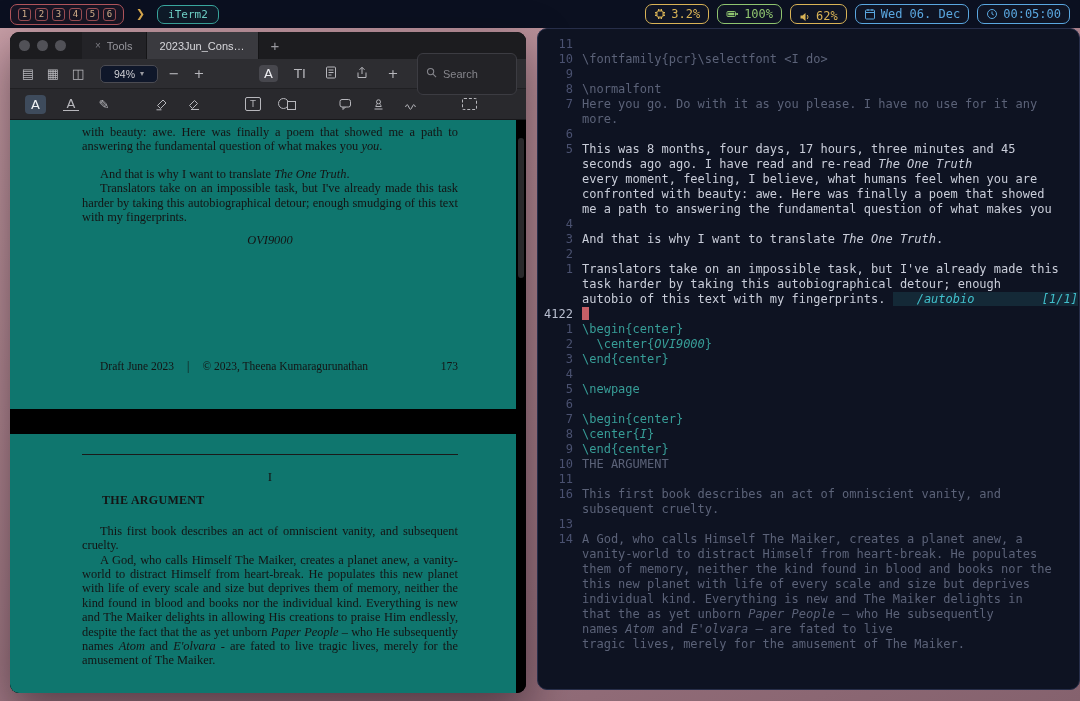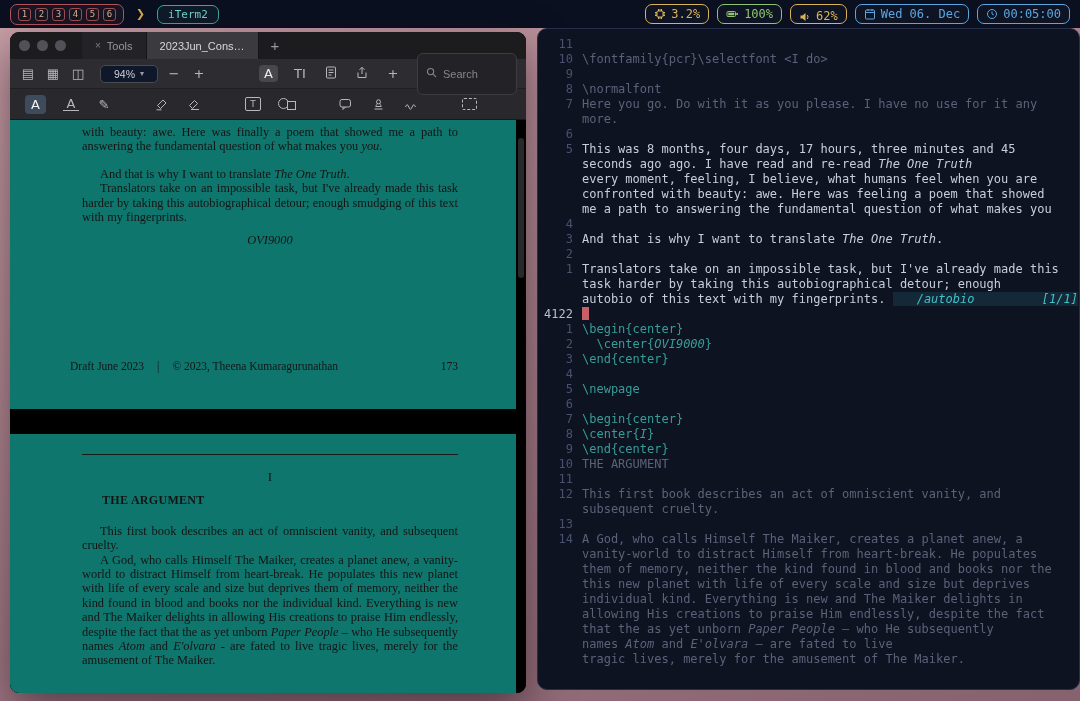--- a/index.html
+++ b/index.html
@@ -70,21 +70,21 @@
   
   .pdf-content{ position:relative; height:573px; background:#000; overflow:hidden;
     font-family:"Liberation Serif", serif; }
   .page{ background:#0f766e; width:506px; color:#141414; font-size:12.4px; line-height:14.4px; text-align:justify; }
   .page1{ height:289px; padding:5px 58px 0 72px; position:relative; }
   .page2{ margin-top:25px; height:340px; padding:20px 58px 0 72px; }
   .page p{ text-indent:0; }
   .page p.indent{ text-indent:18px; }
   .page p.spaced{ margin-top:13px; }
   .centered-line{ text-align:center; margin-top:9px; font-size:12.4px; }
-  .page-footer{ position:absolute; left:60px; right:58px; bottom:36px; display:flex; gap:13px;
+  .page-footer{ position:absolute; left:90px; right:58px; bottom:36px; display:flex; gap:13px;
     font-size:11.5px; align-items:baseline; text-align:left; }
   .pgnum{ margin-left:auto; }
   .page2 .rule{ border:none; border-top:1.3px solid #1a1a1a; width:100%; }
   .numeral{ text-align:center; font-size:13px; margin-top:15px; }
   .heading{ font-weight:bold; font-size:12px; margin-top:9px; margin-left:20px; letter-spacing:.3px; text-align:left; }
   .page2-text{ margin-top:16px; }
   .pdf-scrollbar{ position:absolute; right:2px; top:6px; width:6px; height:560px; }
   .pdf-scrollbar .thumb{ position:absolute; top:12px; width:6px; height:140px; background:#4a4a4f; border-radius:3px; opacity:.55; }
 
   
@@ -319,46 +319,46 @@
       <div class="tline"><span class="gut">11</span><span class="ltext"></span></div>
       <div class="tline"><span class="gut">10</span><span class="ltext"><span class="seg-dim">\fontfamily{pcr}\selectfont &lt;I do&gt;</span></span></div>
       <div class="tline"><span class="gut">9</span><span class="ltext"></span></div>
       <div class="tline"><span class="gut">8</span><span class="ltext"><span class="seg-dim">\normalfont</span></span></div>
       <div class="tline"><span class="gut">7</span><span class="ltext"><span class="seg-dim">Here you go. Do with it as you please. I have no use for it any</span></span></div>
       <div class="tline"><span class="gut"></span><span class="ltext"><span class="seg-dim">more.</span></span></div>
       <div class="tline"><span class="gut">6</span><span class="ltext"></span></div>
       <div class="tline"><span class="gut">5</span><span class="ltext"><span class="seg-bright">This was 8 months, four days, 17 hours, three minutes and 45</span></span></div>
       <div class="tline"><span class="gut"></span><span class="ltext"><span class="seg-bright">seconds ago ago. I have read and re-read </span><span class="seg-bright-italic">The One Truth</span></span></div>
       <div class="tline"><span class="gut"></span><span class="ltext"><span class="seg-bright">every moment, feeling, I believe, what humans feel when you are</span></span></div>
-      <div class="tline"><span class="gut"></span><span class="ltext"><span class="seg-bright">confronted with beauty: awe. Here was feeling a poem that showed</span></span></div>
+      <div class="tline"><span class="gut"></span><span class="ltext"><span class="seg-bright">confronted with beauty: awe. Here was finally a poem that showed</span></span></div>
       <div class="tline"><span class="gut"></span><span class="ltext"><span class="seg-bright">me a path to answering the fundamental question of what makes you</span></span></div>
       <div class="tline"><span class="gut">4</span><span class="ltext"></span></div>
       <div class="tline"><span class="gut">3</span><span class="ltext"><span class="seg-bright">And that is why I want to translate </span><span class="seg-bright-italic">The One Truth</span><span class="seg-bright">.</span></span></div>
       <div class="tline"><span class="gut">2</span><span class="ltext"></span></div>
       <div class="tline"><span class="gut">1</span><span class="ltext"><span class="seg-bright">Translators take on an impossible task, but I've already made this</span></span></div>
       <div class="tline"><span class="gut"></span><span class="ltext"><span class="seg-bright">task harder by taking this autobiographical detour; enough</span></span></div>
       <div class="tline"><span class="gut"></span><span class="ltext"><span class="seg-bright">autobio of this text with my fingerprints. </span><span class="seg-search">/autobio</span><span class="seg-search-gap">      </span><span class="seg-search">[1/1]</span></span></div>
       <div class="tline"><span class="gut cur">4122</span><span class="ltext"><span class="cursor-block"></span></span></div>
       <div class="tline"><span class="gut">1</span><span class="ltext"><span class="seg-teal">\begin{center}</span></span></div>
       <div class="tline"><span class="gut">2</span><span class="ltext"><span class="seg-teal">  \center{</span><span class="seg-teal-italic">OVI9000</span><span class="seg-teal">}</span></span></div>
       <div class="tline"><span class="gut">3</span><span class="ltext"><span class="seg-teal">\end{center}</span></span></div>
       <div class="tline"><span class="gut">4</span><span class="ltext"></span></div>
       <div class="tline"><span class="gut">5</span><span class="ltext"><span class="seg-teal">\newpage</span></span></div>
       <div class="tline"><span class="gut">6</span><span class="ltext"></span></div>
       <div class="tline"><span class="gut">7</span><span class="ltext"><span class="seg-teal">\begin{center}</span></span></div>
       <div class="tline"><span class="gut">8</span><span class="ltext"><span class="seg-teal">\center{</span><span class="seg-teal-italic">I</span><span class="seg-teal">}</span></span></div>
       <div class="tline"><span class="gut">9</span><span class="ltext"><span class="seg-teal">\end{center}</span></span></div>
       <div class="tline"><span class="gut">10</span><span class="ltext"><span class="seg-dim">THE ARGUMENT</span></span></div>
       <div class="tline"><span class="gut">11</span><span class="ltext"></span></div>
-      <div class="tline"><span class="gut">12</span><span class="ltext"><span class="seg-dim">This first book describes an act of omniscient vanity, and</span></span></div>
+      <div class="tline"><span class="gut">16</span><span class="ltext"><span class="seg-dim">This first book describes an act of omniscient vanity, and</span></span></div>
       <div class="tline"><span class="gut"></span><span class="ltext"><span class="seg-dim">subsequent cruelty.</span></span></div>
       <div class="tline"><span class="gut">13</span><span class="ltext"></span></div>
       <div class="tline"><span class="gut">14</span><span class="ltext"><span class="seg-dim">A God, who calls Himself The Maiker, creates a planet anew, a</span></span></div>
       <div class="tline"><span class="gut"></span><span class="ltext"><span class="seg-dim">vanity-world to distract Himself from heart-break. He populates</span></span></div>
       <div class="tline"><span class="gut"></span><span class="ltext"><span class="seg-dim">them of memory, neither the kind found in blood and books nor the</span></span></div>
       <div class="tline"><span class="gut"></span><span class="ltext"><span class="seg-dim">this new planet with life of every scale and size but deprives</span></span></div>
       <div class="tline"><span class="gut"></span><span class="ltext"><span class="seg-dim">individual kind. Everything is new and The Maiker delights in</span></span></div>
-      <div class="tline"><span class="gut"></span><span class="ltext"><span class="seg-dim">allowing His creations to praise Him endlessly, despite the fact</span></span></div>
+      <div class="tline"><span class="gut"></span></div>
       <div class="tline"><span class="gut"></span><span class="ltext"><span class="seg-dim">that the as yet unborn </span><span class="seg-dim-italic">Paper People</span><span class="seg-dim"> — who He subsequently</span></span></div>
       <div class="tline"><span class="gut"></span><span class="ltext"><span class="seg-dim">names </span><span class="seg-dim-italic">Atom</span><span class="seg-dim"> and </span><span class="seg-dim-italic">E'olvara</span><span class="seg-dim"> — are fated to live</span></span></div>
       <div class="tline"><span class="gut"></span><span class="ltext"><span class="seg-dim">tragic lives, merely for the amusement of The Maiker.</span></span></div>
     </div>
 </section>
 
 </body></html>

